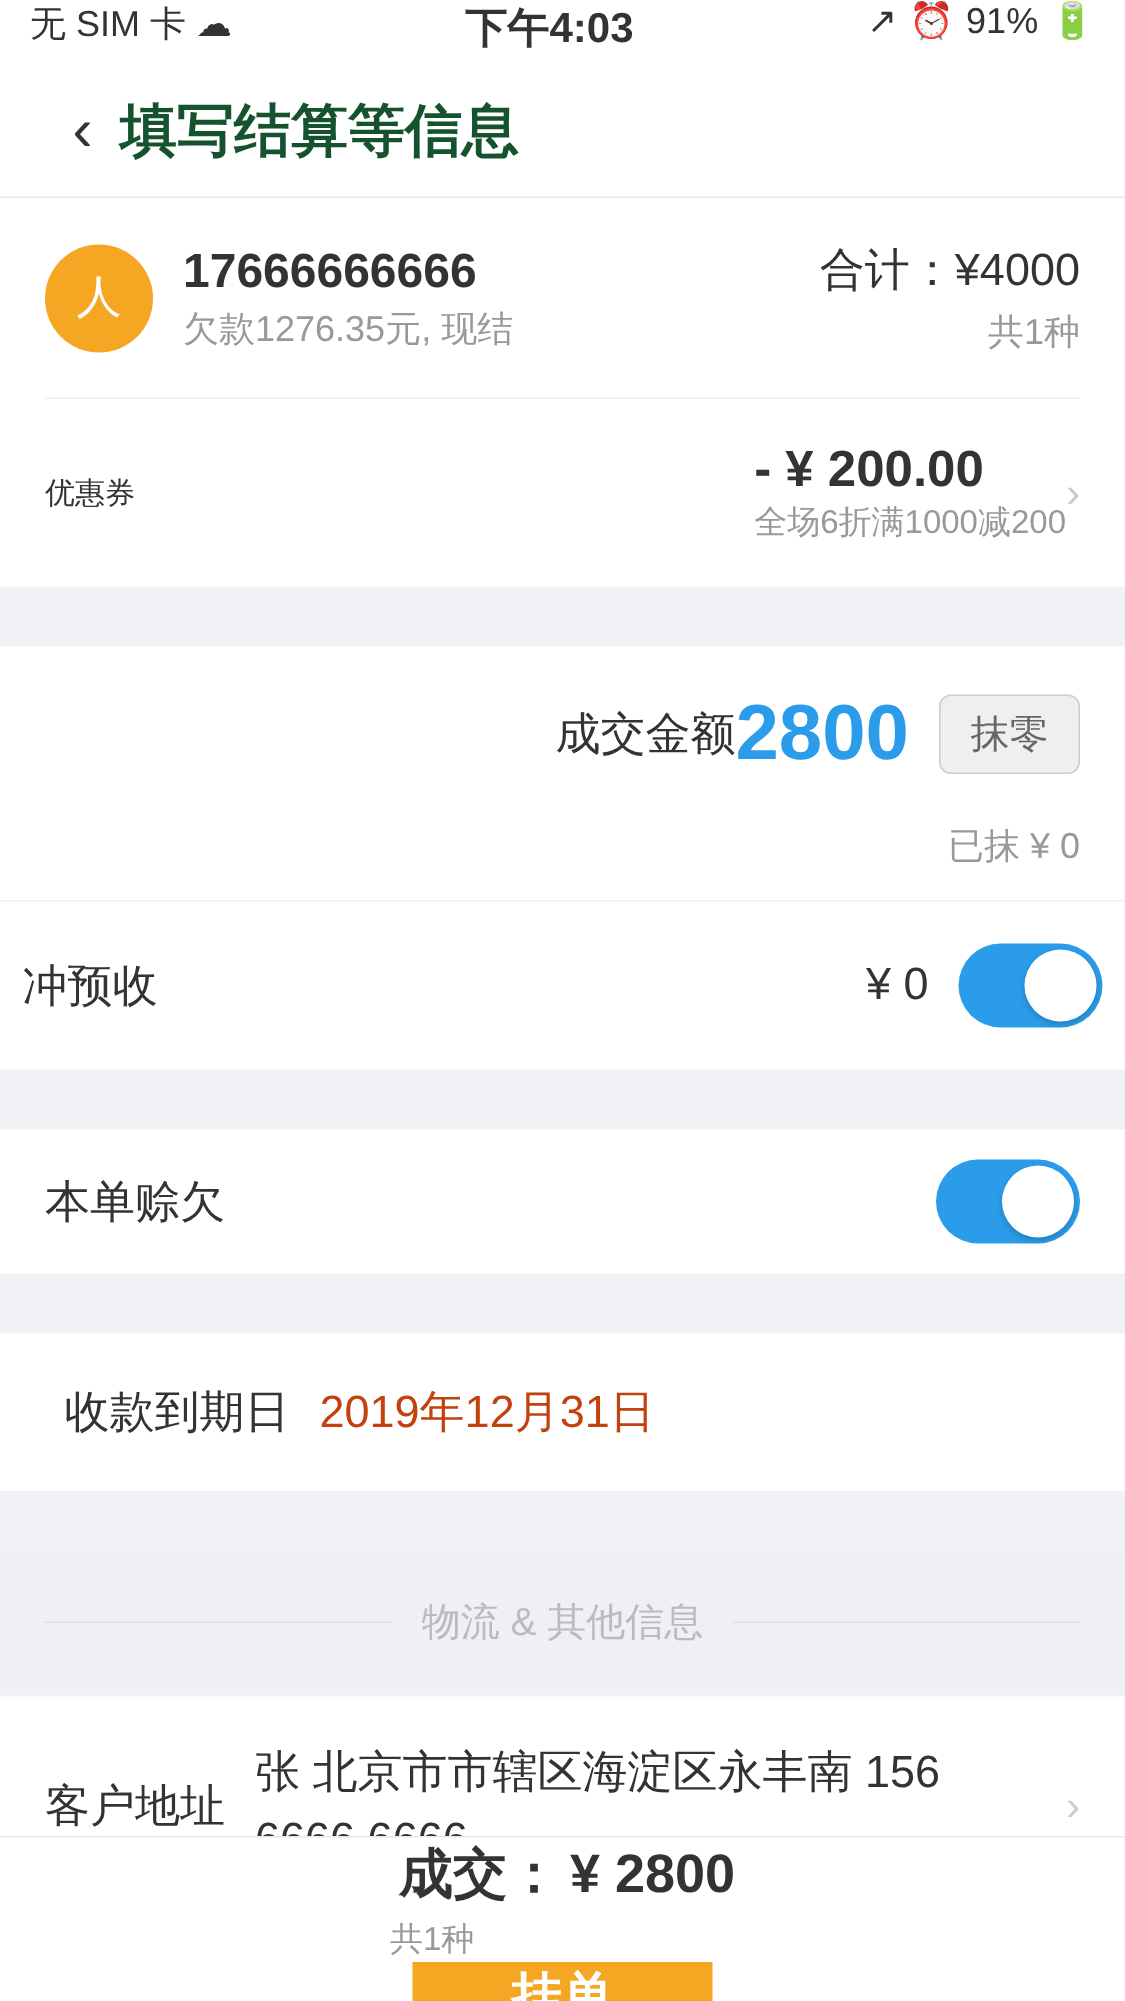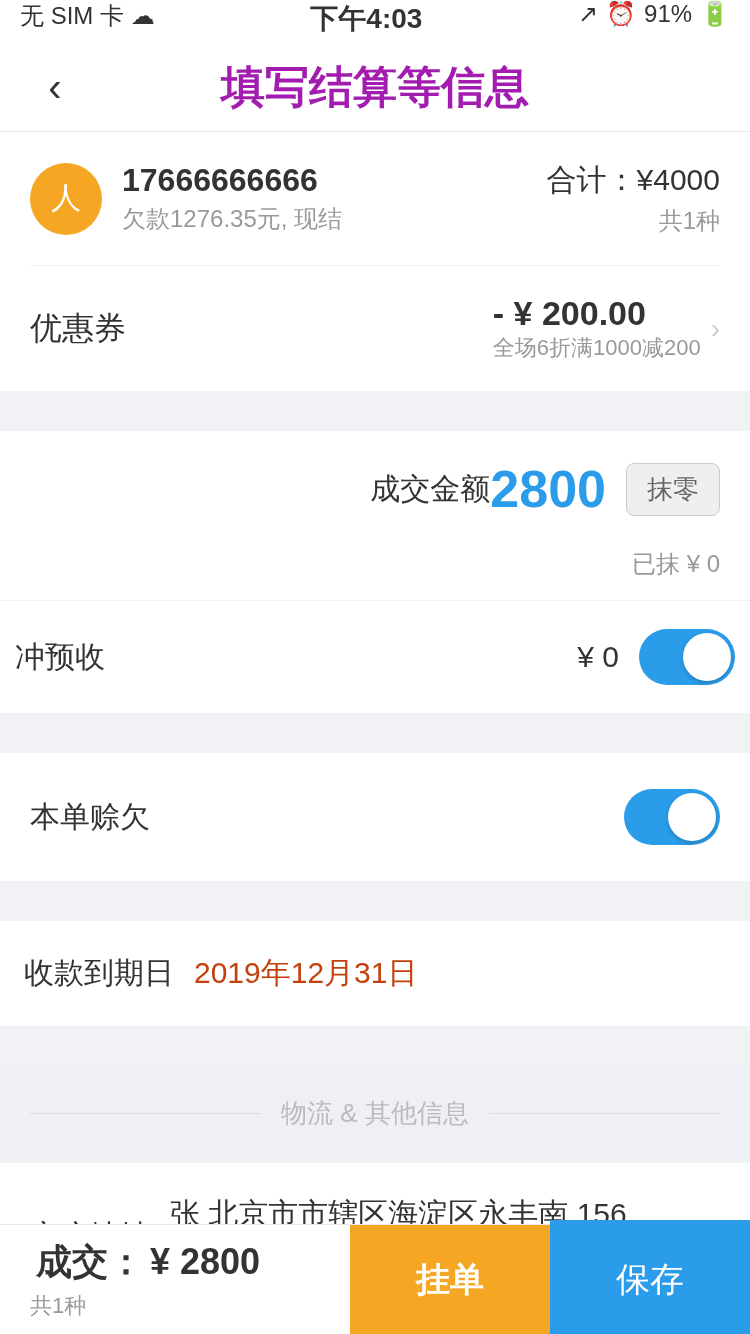--- a/index.html
+++ b/index.html
@@ -41,24 +41,24 @@
     .nav-back {
       width: 50px;
       height: 50px;
       display: flex;
       align-items: center;
       justify-content: center;
       cursor: pointer;
     }
     .nav-title {
       flex: 1;
-      text-align: center;
-      font-size: 44px;
+      text-align: left;
+      font-size: 38px;
       font-weight: 600;
-      color: #a21caf;
+      color: #14532d;
     }
     .nav-placeholder { width: 50px; }
 
     
     .card {
       background: #fff;
       margin-bottom: 20px;
     }
 
     
@@ -97,22 +97,22 @@
 
     
     .coupon-row {
       background: #fff;
       padding: 28px 30px;
       display: flex;
       align-items: center;
       justify-content: space-between;
       cursor: pointer;
     }
-    .coupon-label { font-size: 32px; color: #333; text-align: right; }
-    .coupon-right { display: flex; align-items: center; gap: 10px; }
+    .coupon-label { font-size: 20px; color: #333; text-align: right; }
+    .coupon-right { display: flex; align-items: center; }
     .coupon-amount { font-size: 34px; color: #333; font-weight: 600; }
     .coupon-desc { font-size: 22px; color: #999; text-align: right; }
     .chevron { color: #ccc; font-size: 28px; }
 
     
     .gray-section { background: #f0f2f5; height: 20px; }
 
     
     .amount-section {
       background: #fff;
@@ -169,32 +169,32 @@
       position: absolute;
       top: 4px;
       right: 4px;
       box-shadow: 0 2px 4px rgba(0,0,0,0.2);
     }
 
     
     .credit-row {
       background: #fff;
       margin-top: 20px;
-      padding: 36px 30px;
+      padding: 20px 30px;
       display: flex;
       align-items: center;
       justify-content: space-between;
     }
     .credit-label { font-size: 30px; color: #333; }
 
     
     .date-row {
       background: #fff;
       margin-top: 20px;
-      padding: 32px 24px;
+      padding: 32px 43px;
       display: flex;
       align-items: center;
     }
     .date-label { font-size: 30px; color: #333; margin-right: 20px; }
     .date-value { font-size: 30px; color: #c2410c; }
 
     
     .logistics-section {
       background: #eef0f5;
       margin-top: 20px;
@@ -231,20 +231,21 @@
     
     .bottom-bar {
       position: fixed;
       bottom: 0;
       width: 750px;
       height: 110px;
       background: #fff;
       display: flex;
       align-items: center;
       border-top: 1px solid #e8e8e8;
+      flex-direction: column;
     }
     .bottom-summary {
       flex: 1;
       padding: 0 30px;
     }
     .bottom-summary-top {
       font-size: 28px;
       color: #333;
     }
     .bottom-summary-top span { font-size: 36px; font-weight: 600; margin-left: 6px; }

